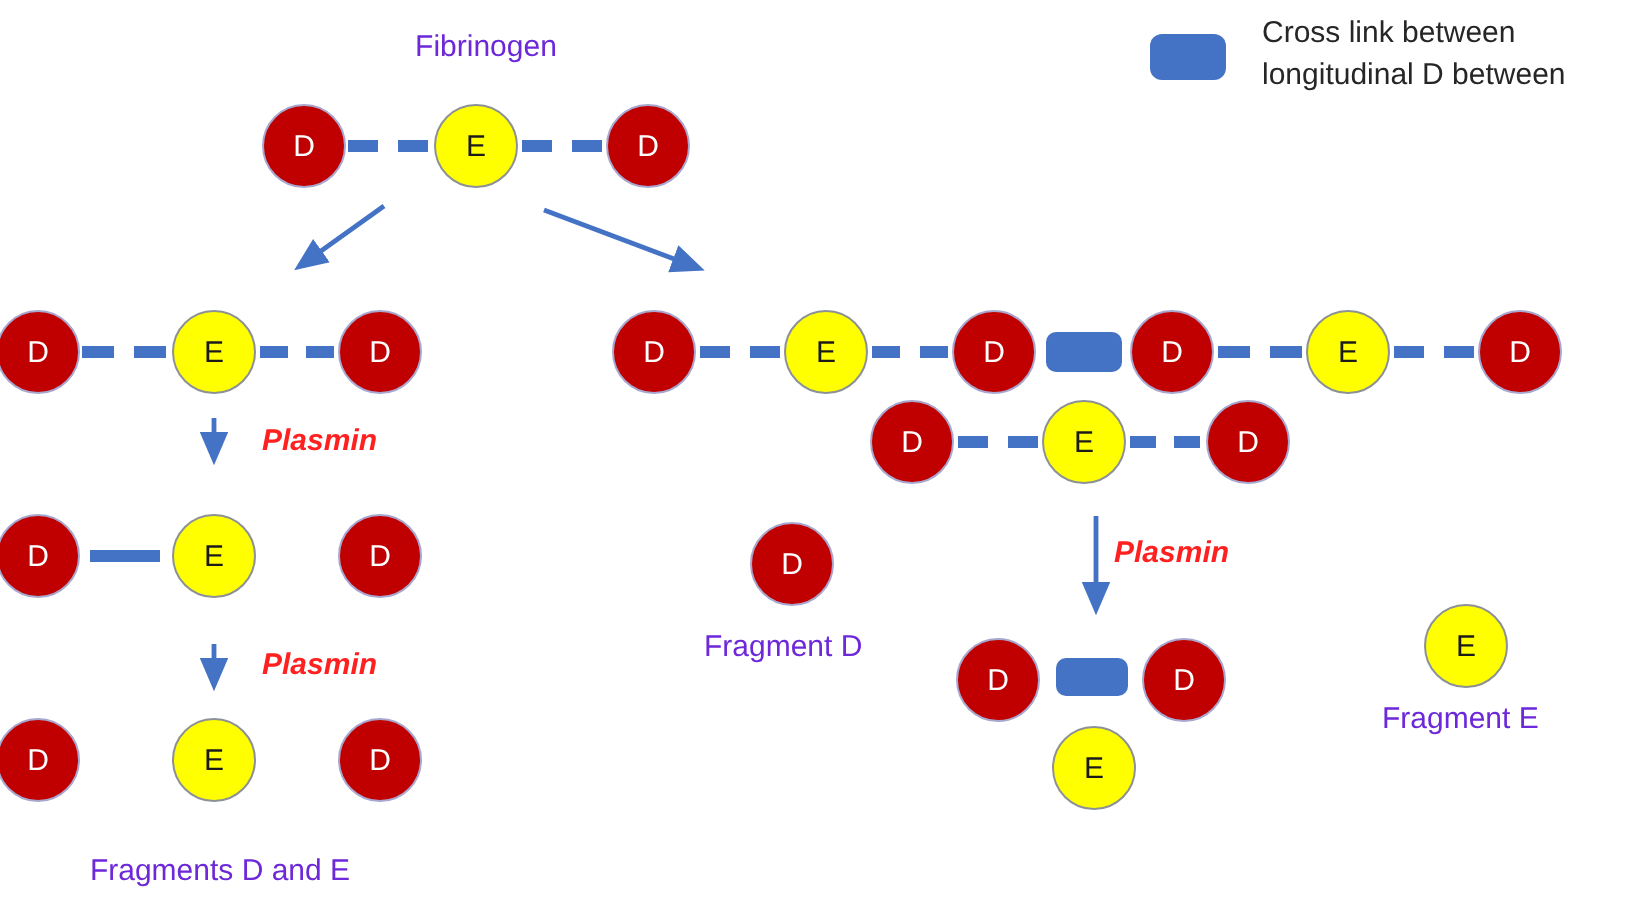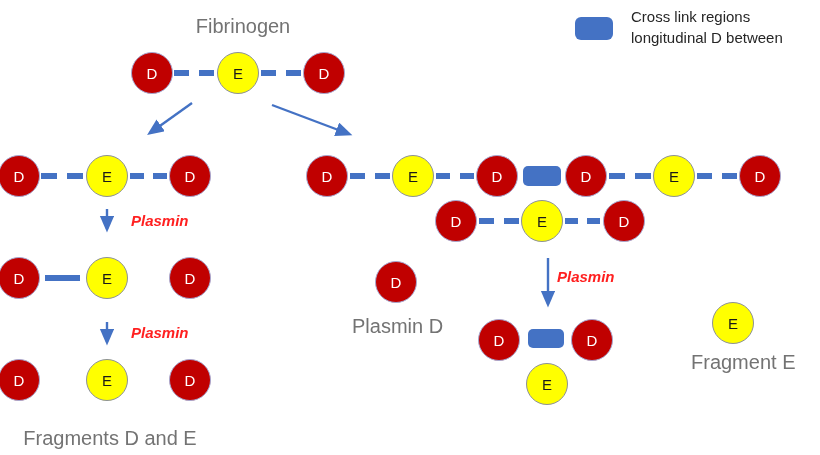--- a/index.html
+++ b/index.html
@@ -8,21 +8,21 @@
     font-family:"Liberation Sans",sans-serif;color:#262626;
   }
   #wires{position:absolute;left:0;top:0;width:820px;height:455px;pointer-events:none;}
   .node{
     position:absolute;width:42px;height:42px;border-radius:50%;
     display:flex;align-items:center;justify-content:center;
     font-size:15px;line-height:1;box-sizing:border-box;
   }
   .node.d{background:#C00000;color:#ffffff;border:1.5px solid #a7a7cf;}
   .node.e{background:#FFFF00;color:#1a1a1a;border:1.5px solid #8c9196;}
-  .lbl{position:absolute;white-space:nowrap;font-size:20px;color:#737373;}
+  .lbl{position:absolute;white-space:nowrap;font-size:15px;color:#6d28d9;}
   .lbl.center{transform:translateX(-50%);}
   .red-italic{
     position:absolute;white-space:nowrap;font-size:15px;font-style:italic;
     font-weight:700;color:#ff2020;
   }
   .legend-swatch{
     position:absolute;left:575px;top:17px;width:38px;height:23px;
     border-radius:6px;background:#4472C4;
   }
   .legend-text{position:absolute;left:631px;top:6px;font-size:15px;line-height:21px;color:#262626;}
@@ -61,29 +61,29 @@
 
     <line x1="107" y1="209" x2="107" y2="229" stroke="#4472C4" stroke-width="2.4" marker-end="url(#ah)"></line>
     <line x1="107" y1="322" x2="107" y2="342" stroke="#4472C4" stroke-width="2.4" marker-end="url(#ah)"></line>
     <line x1="548" y1="258" x2="548" y2="304" stroke="#4472C4" stroke-width="2.4" marker-end="url(#ah)"></line>
   </svg>
 
   <div class="lbl center" style="left:243px;top:15px;">Fibrinogen</div>
 
   <div class="legend-swatch"></div>
   <div class="legend-text">
-    <div>Cross link regions</div>
+    <div>Cross link between</div>
     <div>longitudinal D between</div>
   </div>
 
   <div class="red-italic" style="left:131px;top:212px;">Plasmin</div>
   <div class="red-italic" style="left:131px;top:324px;">Plasmin</div>
   <div class="red-italic" style="left:557px;top:268px;">Plasmin</div>
 
-  <div class="lbl" style="left:352px;top:315px;">Plasmin D</div>
+  <div class="lbl" style="left:352px;top:315px;">Fragment D</div>
   <div class="lbl" style="left:691px;top:351px;">Fragment E</div>
   <div class="lbl center" style="left:110px;top:427px;">Fragments D and E</div>
 
   <div class="node d" style="left:131px;top:52px;">D</div>
   <div class="node e" style="left:217px;top:52px;">E</div>
   <div class="node d" style="left:303px;top:52px;">D</div>
 
   <div class="node d" style="left:-2px;top:155px;">D</div>
   <div class="node e" style="left:86px;top:155px;">E</div>
   <div class="node d" style="left:169px;top:155px;">D</div>

